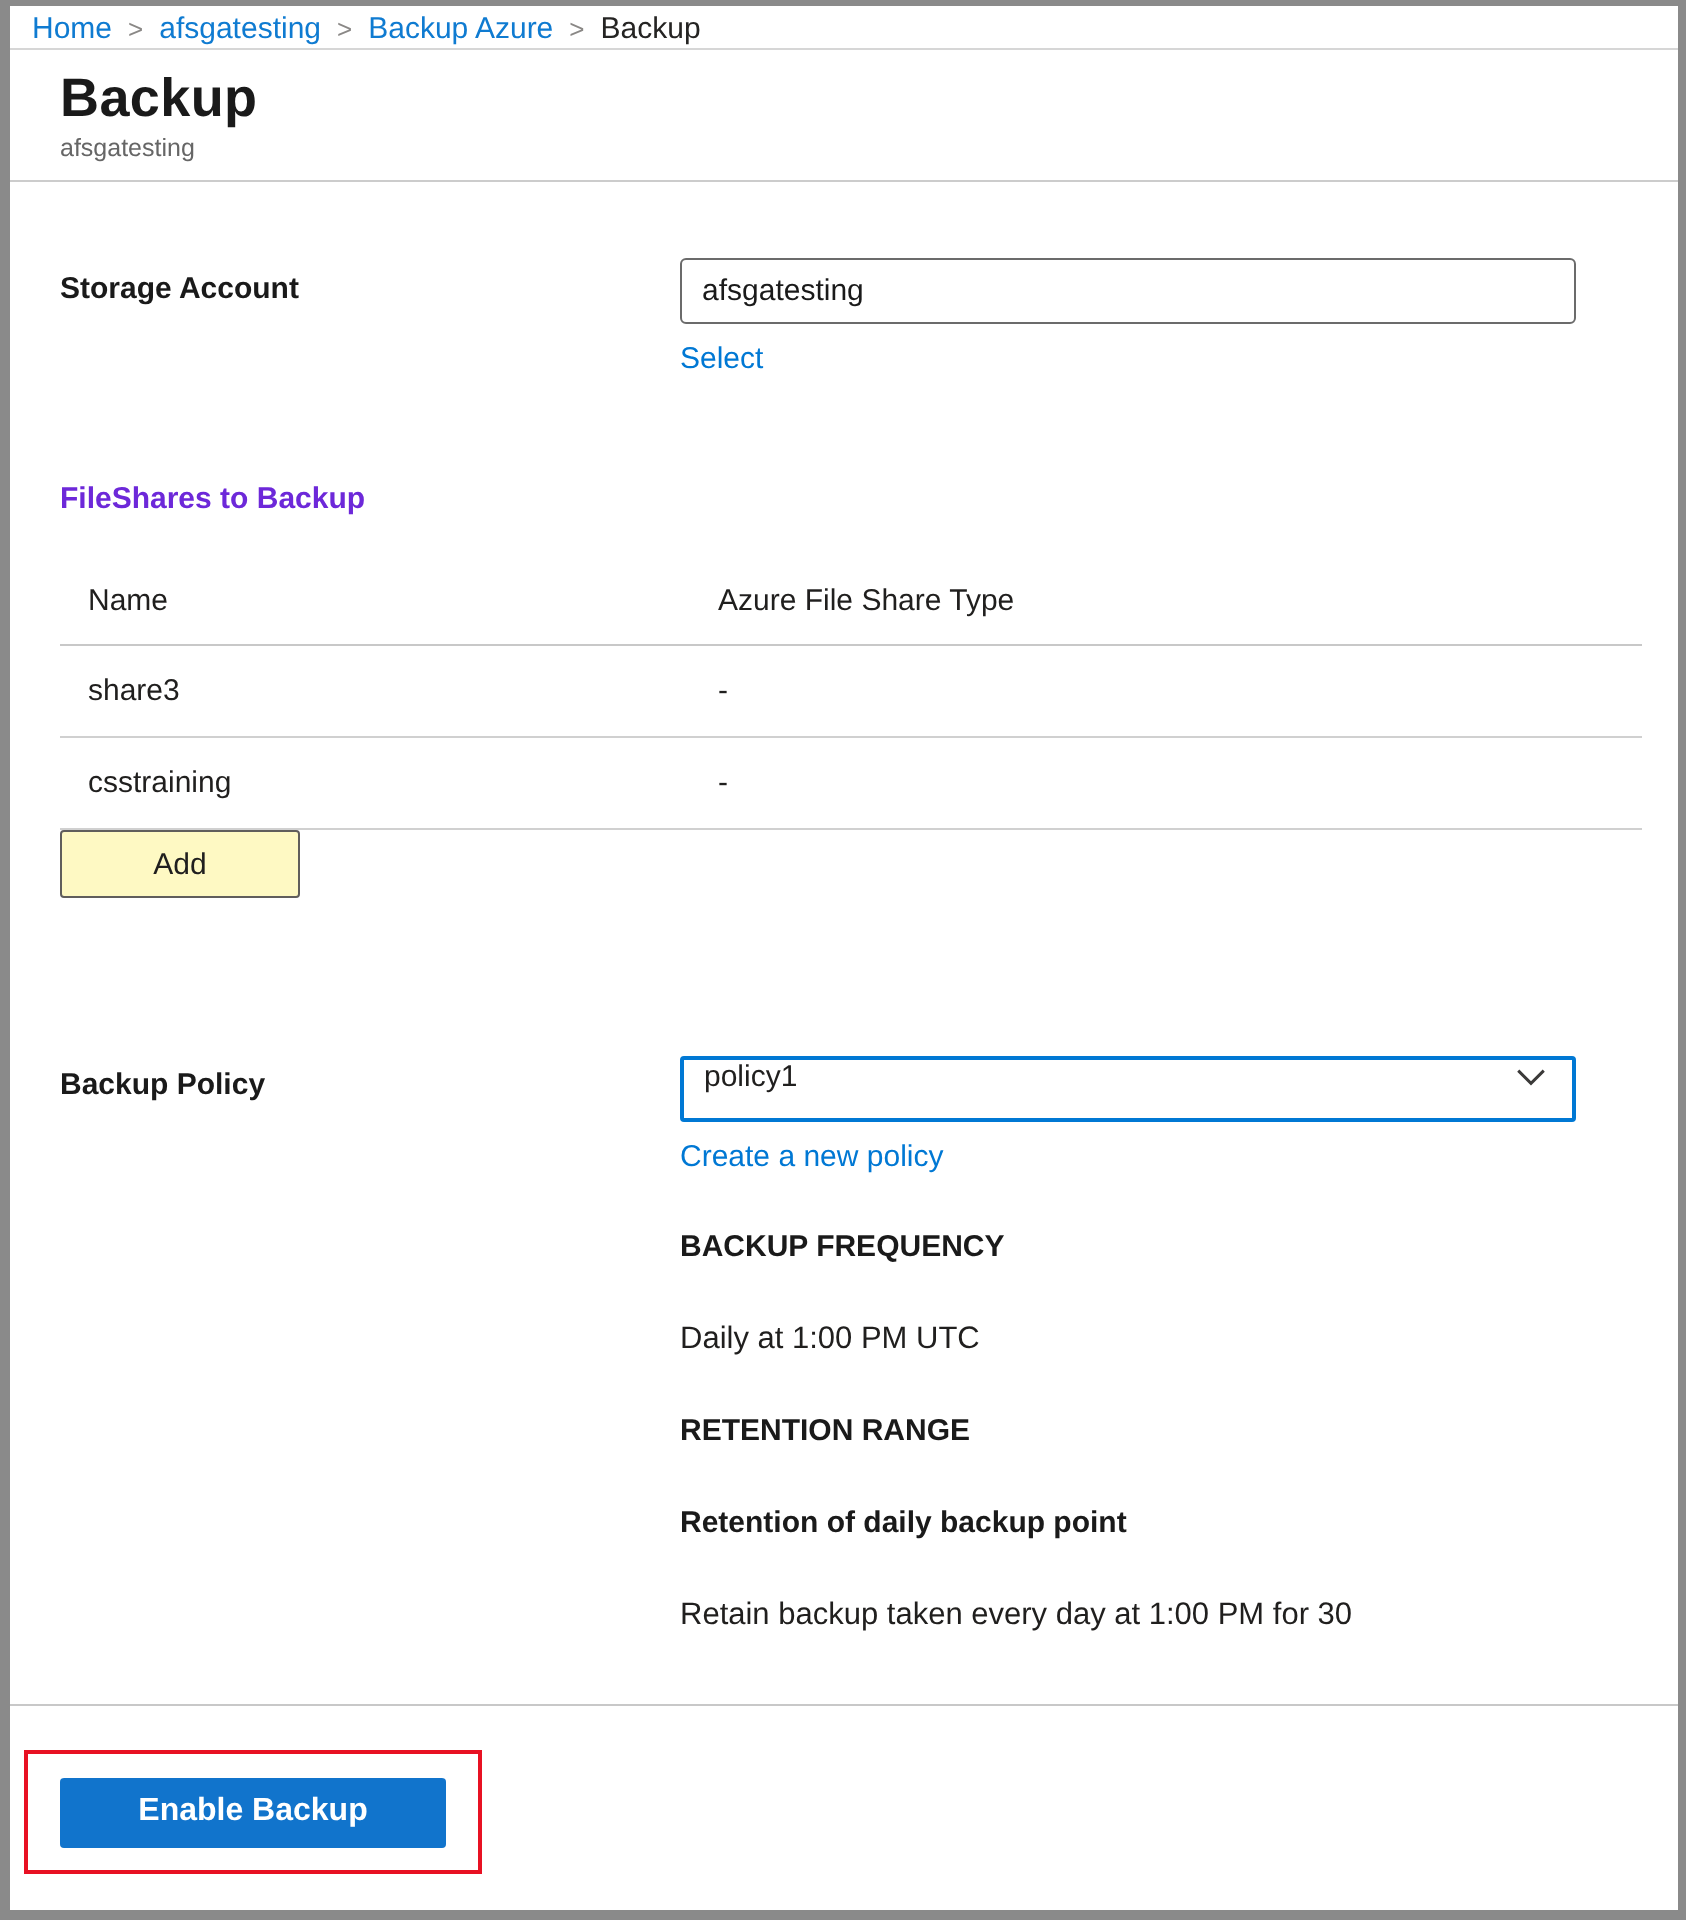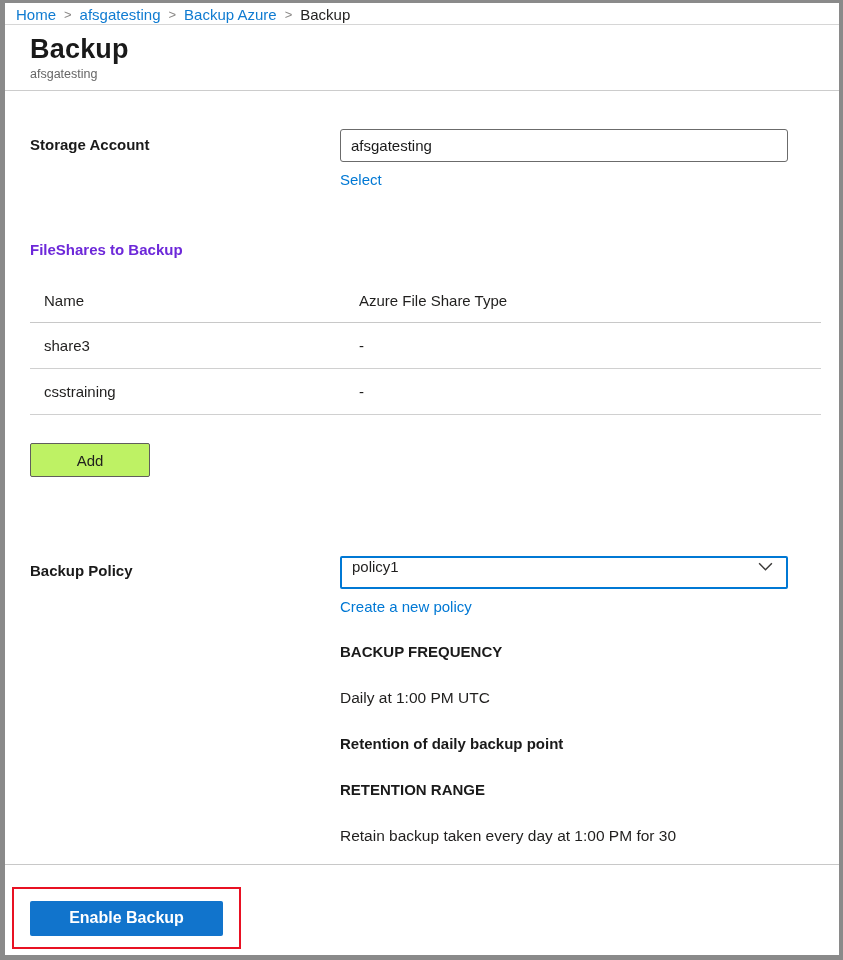--- a/index.html
+++ b/index.html
@@ -81,23 +81,22 @@
     border-bottom: 1px solid #c8c8c8;
   }
   table.fileshares th:first-child { width: 315px; }
   table.fileshares td {
     font-size: 15px; color: #201f1e;
     padding: 14px 0 14px 14px;
     border-bottom: 1px solid #d0d0d0;
   }
   
   .add-btn {
-    margin-top: 28px;
     width: 120px; height: 34px;
-    background: #bef264;
+    background: #fef9c3;
     border: 1px solid #605e5c;
     border-radius: 2px;
     font-family: "Liberation Sans", sans-serif;
     font-size: 15px;
     color: #201f1e;
     cursor: pointer;
   }
   
   .policy-row { margin-top: 79px; }
   .policy-row .label-col { padding-top: 6px; }
@@ -111,21 +110,21 @@
     font-size: 15px; color: #201f1e;
     cursor: pointer;
   }
   .chevron { width: 17px; height: 17px; flex: 0 0 auto; }
   .policy-heading { font-size: 15px; font-weight: 700; color: #1a1a1a; margin-top: 26px; line-height: 20px; }
   .policy-heading.first { margin-top: 26px; }
   .policy-text { font-size: 15.5px; color: #201f1e; margin-top: 25px; line-height: 21px; }
   
   .footer {
     position: absolute;
-    left: 0; right: 0; bottom: 0;
+    left: 0; right: 0; bottom: 12px;
     height: 91px;
     background: #ffffff;
     border-top: 1px solid #c8c8c8;
   }
   .red-annotation {
     position: absolute;
     left: 7px; top: 22px;
     width: 229px; height: 62px;
     border: 2px solid #e81123;
     display: flex; align-items: center; justify-content: center;
@@ -205,22 +204,22 @@
         <div class="dropdown">
           <span>policy1</span>
           <svg class="chevron" viewBox="0 0 16 16">
             <polyline points="2,5 8,11 14,5" fill="none" stroke="#3b3a39" stroke-width="1.4"></polyline>
           </svg>
         </div>
         <a class="link">Create a new policy</a>
 
         <div class="policy-heading first">BACKUP FREQUENCY</div>
         <div class="policy-text">Daily at 1:00 PM UTC</div>
+        <div class="policy-heading">RETENTION RANGE</div>
         <div class="policy-heading">Retention of daily backup point</div>
-        <div class="policy-heading">RETENTION RANGE</div>
         <div class="policy-text">Retain backup taken every day at 1:00 PM for 30</div>
       </div>
     </div>
 
   </div>
 
   <div class="footer">
     <div class="red-annotation">
       <button class="enable-btn">Enable Backup</button>
     </div>

